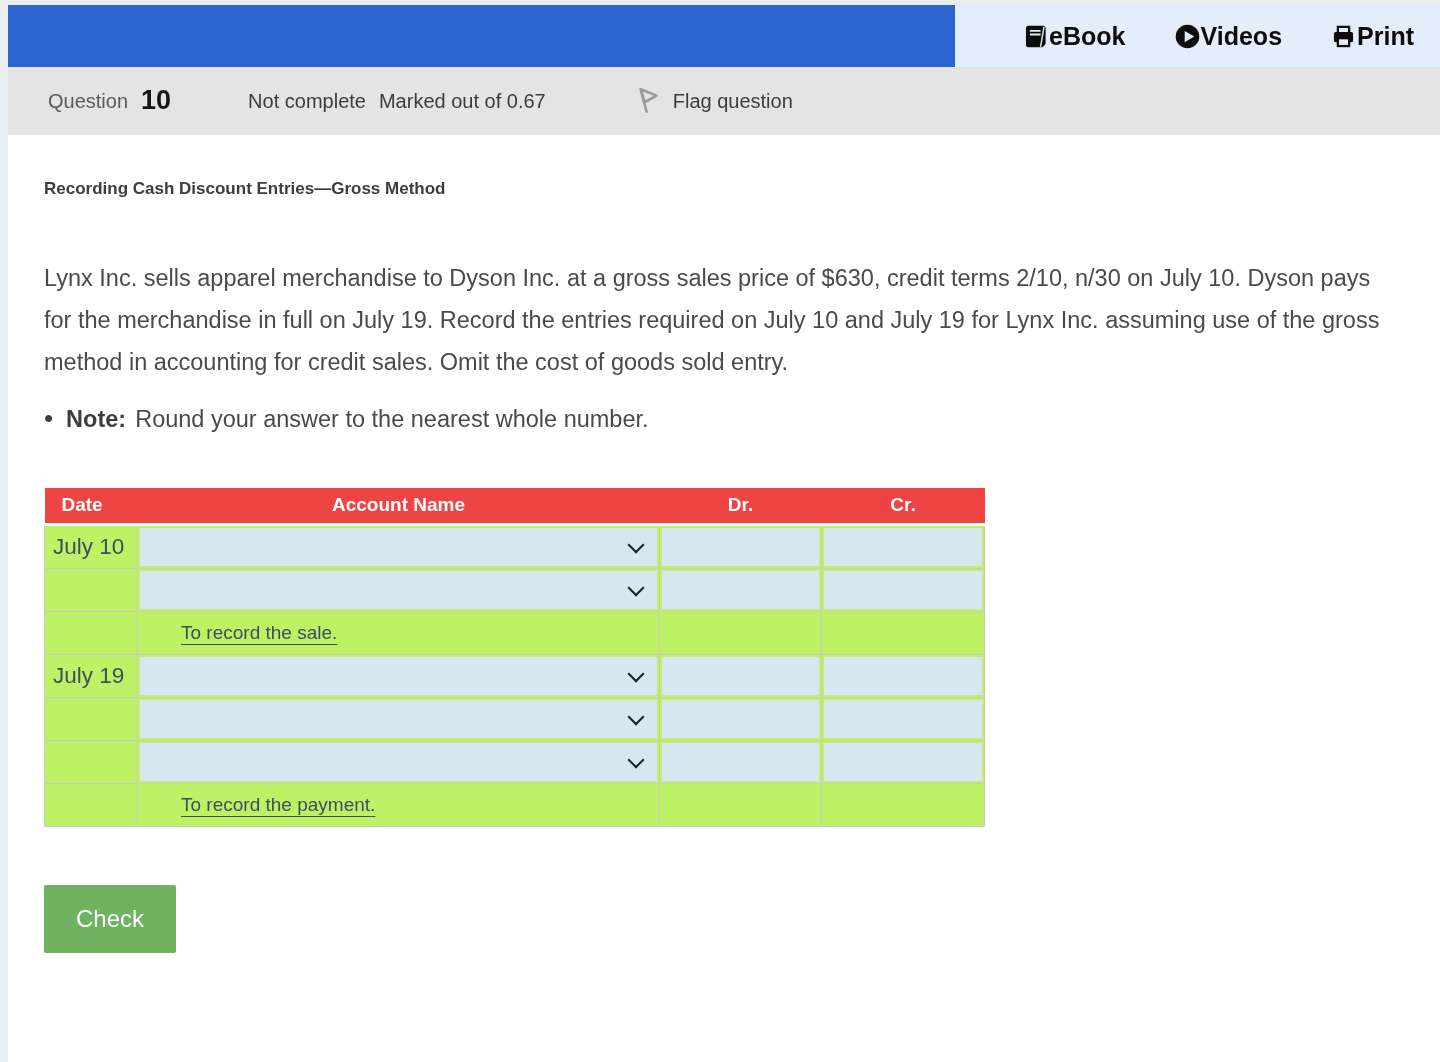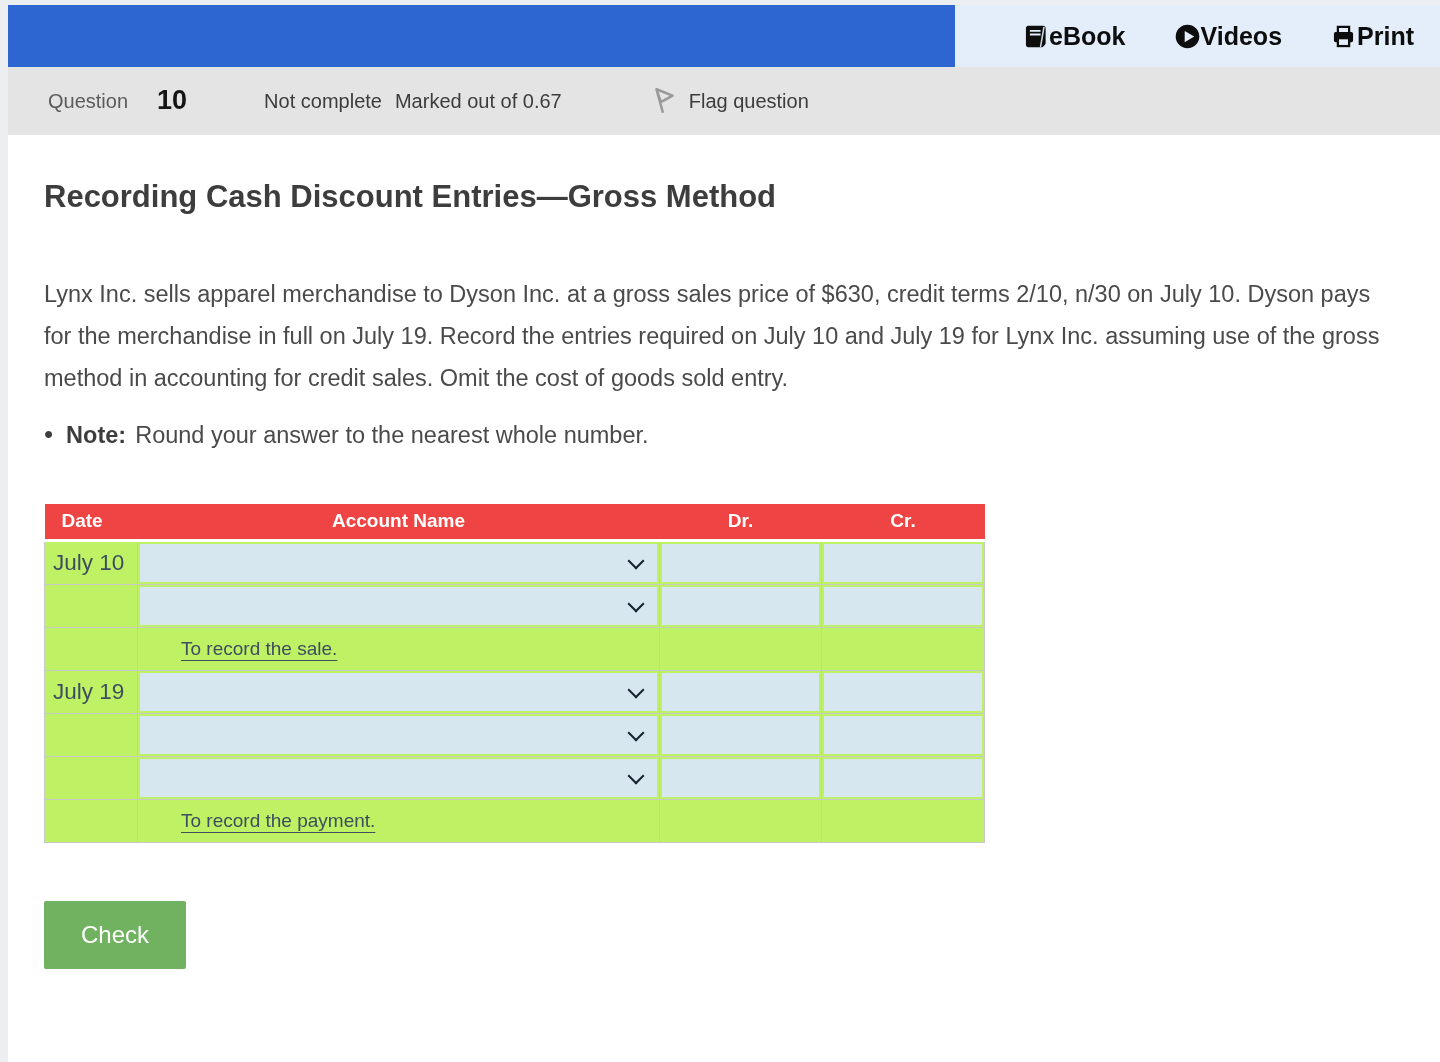--- a/index.html
+++ b/index.html
@@ -51,32 +51,32 @@
     height: 68px;
     background: #e4e4e4;
     display: flex;
     align-items: center;
     padding-left: 40px;
     color: #3c3c3c;
     font-size: 20px;
     gap: 13px;
   }
   .meta-qlabel { color: #5b5b5b; }
-  .meta-qnum { font-size: 27px; font-weight: 700; color: #141414; margin-left: 16px; position: relative; top: -1px; }
+  .meta-qnum { font-size: 27px; font-weight: 700; color: #141414; margin-left: 0; position: relative; top: -1px; }
   .meta-status { margin-left: 64px; }
   .meta-marks { }
   .meta-flag { display: flex; align-items: center; gap: 12px; margin-left: 76px; cursor: pointer; }
   .meta-flag svg { display: block; }
 
   
   .content { padding: 0 36px; }
   .q-title {
     margin: 0;
     padding-top: 44px;
-    font-size: 31px;
+    font-size: 17px;
     font-weight: 700;
     color: #3d3d3d;
   }
   .q-body {
     margin: 0;
     margin-top: 58px;
     max-width: 1362px;
     font-size: 23.5px;
     line-height: 42px;
     color: #4a4a4a;
@@ -142,21 +142,21 @@
   .memo-link {
     font-size: 19px;
     color: #3e4e5f;
     text-decoration: underline;
     text-underline-offset: 5px;
   }
 
   
   .check-btn {
     margin-top: 58px;
-    width: 142px;
+    width: 132px;
     height: 68px;
     background: #70b25f;
     border: none;
     border-radius: 2px;
     color: #ffffff;
     font-size: 24px;
     font-family: "Liberation Sans", "DejaVu Sans", sans-serif;
     cursor: pointer;
     text-align: center;
   }

